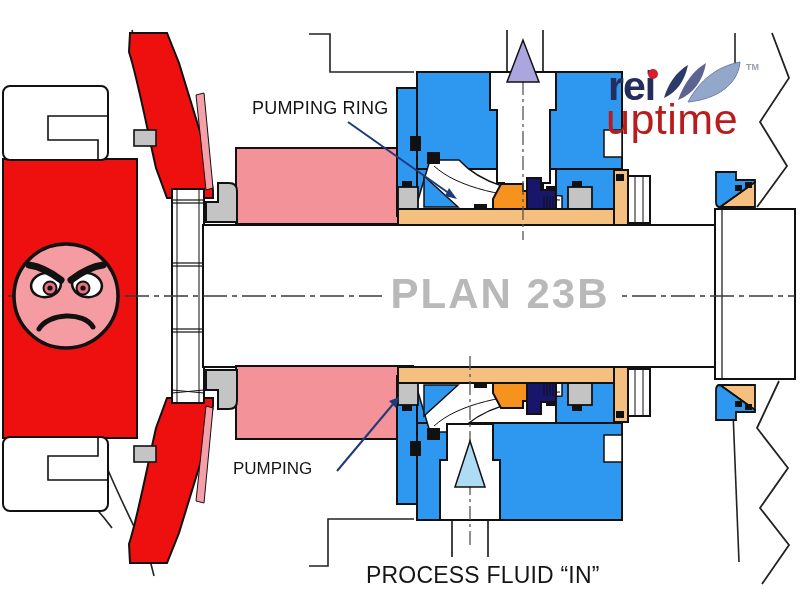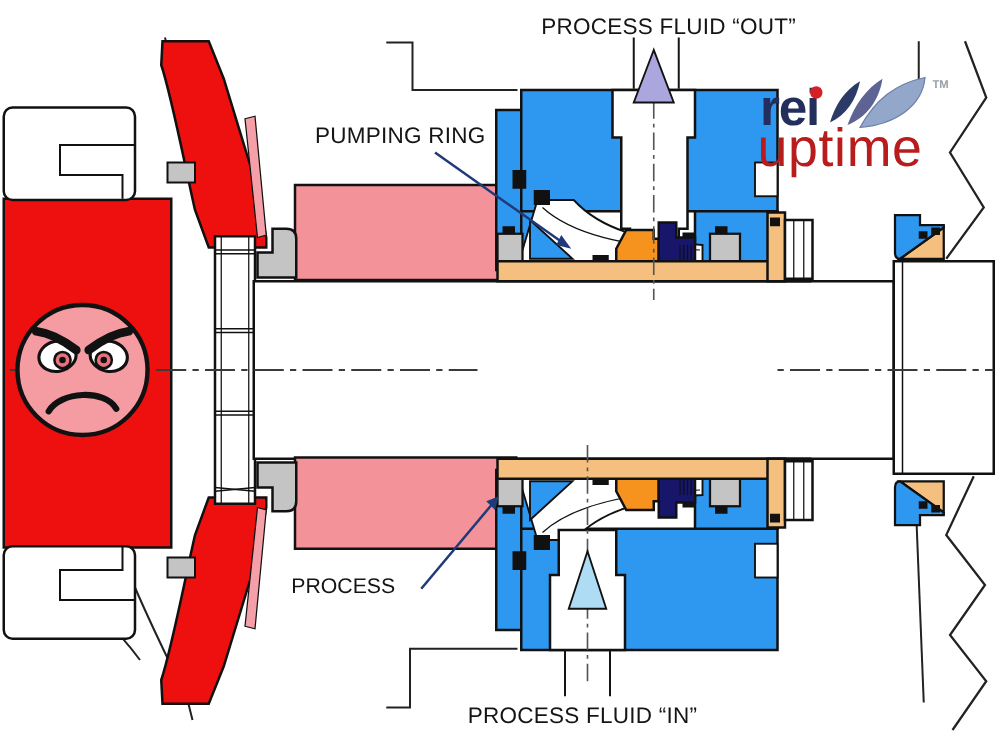--- a/index.html
+++ b/index.html
@@ -4,21 +4,21 @@
 <style>
   html,body{margin:0;padding:0;background:#fff;}
   #stage{position:relative;width:800px;height:600px;background:#ffffff;overflow:hidden;
          font-family:"Liberation Sans",sans-serif;}
   svg{position:absolute;left:0;top:0;}
   .label{position:absolute;color:#151515;white-space:nowrap;font-weight:500;text-align:right;}
   .lbl-out{left:433px;top:11px;width:200px;text-align:center;font-size:18px;letter-spacing:.2px;}
   .lbl-pr{left:252px;top:98px;font-size:18px;letter-spacing:.2px;}
   .lbl-fl{left:233px;top:457px;font-size:17px;line-height:23px;}
   .lbl-fl span{display:block;}
-  .lbl-in{left:366px;top:562px;width:200px;text-align:center;font-size:18px;letter-spacing:.2px;}
+  .lbl-in{left:366px;top:562px;width:200px;text-align:center;font-size:23px;letter-spacing:.2px;}
   .lbl-plan{left:380px;top:270px;width:240px;text-align:center;font-size:42px;font-weight:bold;
             color:#b9b9b9;letter-spacing:2px;}
   .logo{position:absolute;left:598px;top:54px;width:180px;height:95px;}
   .logo .rei{position:absolute;left:10px;top:12px;font-size:41px;font-weight:bold;
              color:#232E5C;letter-spacing:-1px;line-height:1;}
   .logo .dot{position:absolute;left:50px;top:15px;width:10px;height:10px;border-radius:50%;
              background:#D42027;}
   .logo .uptime{position:absolute;left:8px;top:44px;font-size:43px;font-weight:400;
                 color:#b91c1c;letter-spacing:.5px;line-height:1;}
   .logo .tm{position:absolute;left:148px;top:8px;font-size:9px;color:#9aa0a8;font-weight:bold;text-align:center;}
@@ -219,26 +219,26 @@
     <circle cx="50" cy="288" r="6.5" fill="#E8737E" stroke="#111" stroke-width="2"></circle>
     <circle cx="50" cy="288" r="2.6" fill="#111"></circle>
     <circle cx="83" cy="288" r="6.5" fill="#E8737E" stroke="#111" stroke-width="2"></circle>
     <circle cx="83" cy="288" r="2.6" fill="#111"></circle>
     <path d="M 29,265 Q 44,267 61,280" stroke="#111" stroke-width="7" fill="none" stroke-linecap="round"></path>
     <path d="M 103,265 Q 88,267 71,280" stroke="#111" stroke-width="7" fill="none" stroke-linecap="round"></path>
     <path d="M 39,329 C 48,313 84,311 93,327" stroke="#111" stroke-width="5" fill="none" stroke-linecap="round"></path>
   </g>
 </svg>
 
-<div class="label lbl-out">PROCESS FLUID “OUT”</div>
 <div class="label lbl-pr">PUMPING RING</div>
 <div class="label lbl-fl">
-  <span>PROCESS</span>
+  <span>PUMPING</span>
 </div>
 <div class="label lbl-in">PROCESS FLUID “IN”</div>
+<div class="label lbl-plan">PLAN 23B</div>
 
 <div class="logo">
   <span class="rei">rei</span>
   <span class="dot"></span>
   <svg class="sails" width="96" height="52" viewBox="0 0 96 52">
     <path d="M 6,42 C 10,28 18,16 30,9 C 27,24 19,36 6,42 Z" fill="#2B3A67"></path>
     <path d="M 20,44 C 26,27 36,14 48,7 C 45,25 35,38 20,44 Z" fill="#5D6493"></path>
     <path d="M 30,46 C 42,24 58,11 82,6 C 80,28 60,43 30,46 Z" fill="#93A7CB" stroke="#6B7FA8" stroke-width="1"></path>
   </svg>
   <span class="tm">TM</span>

